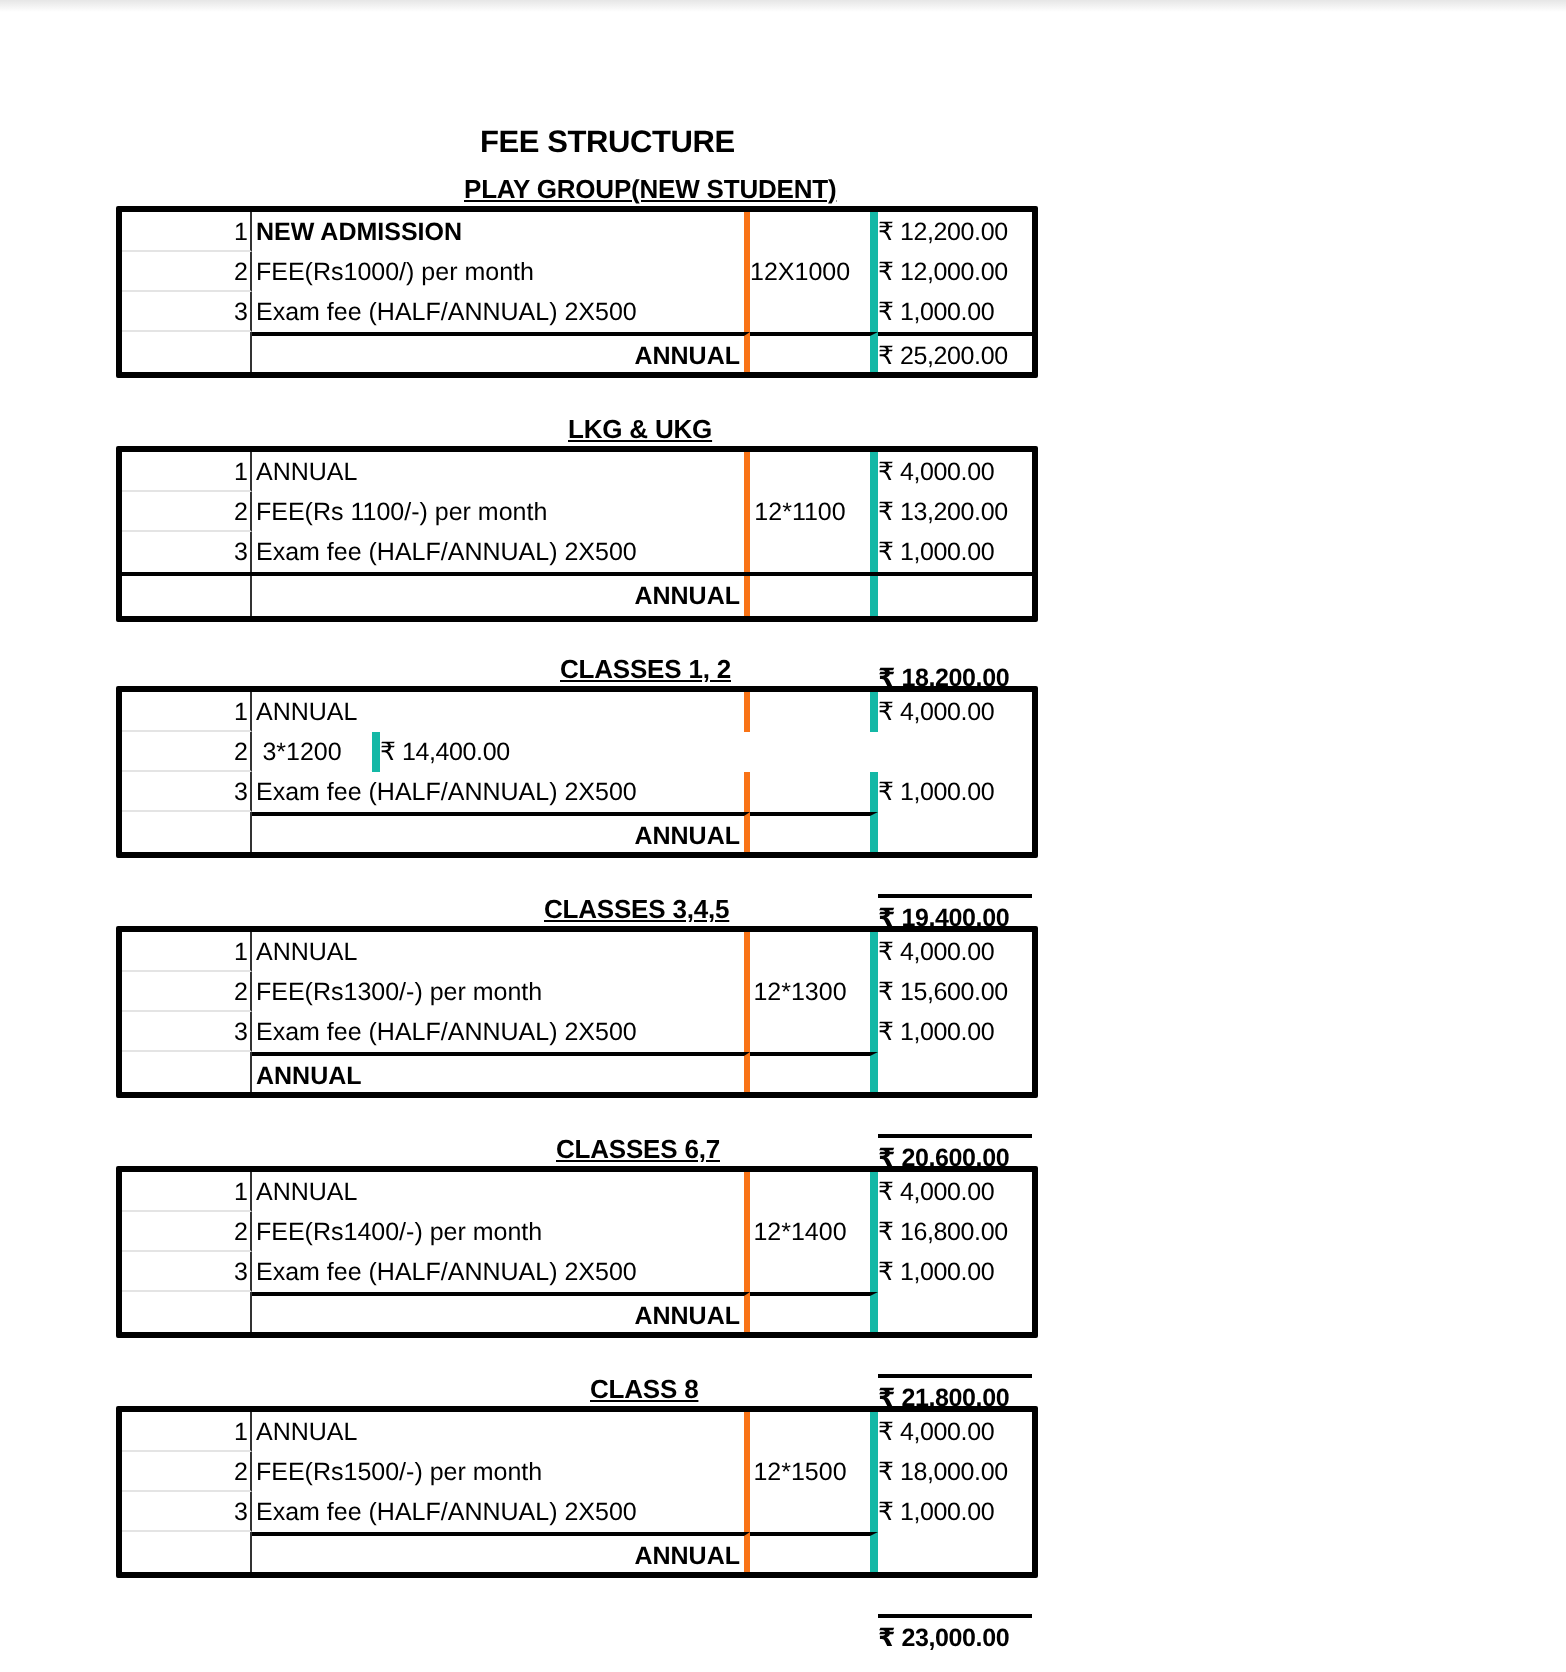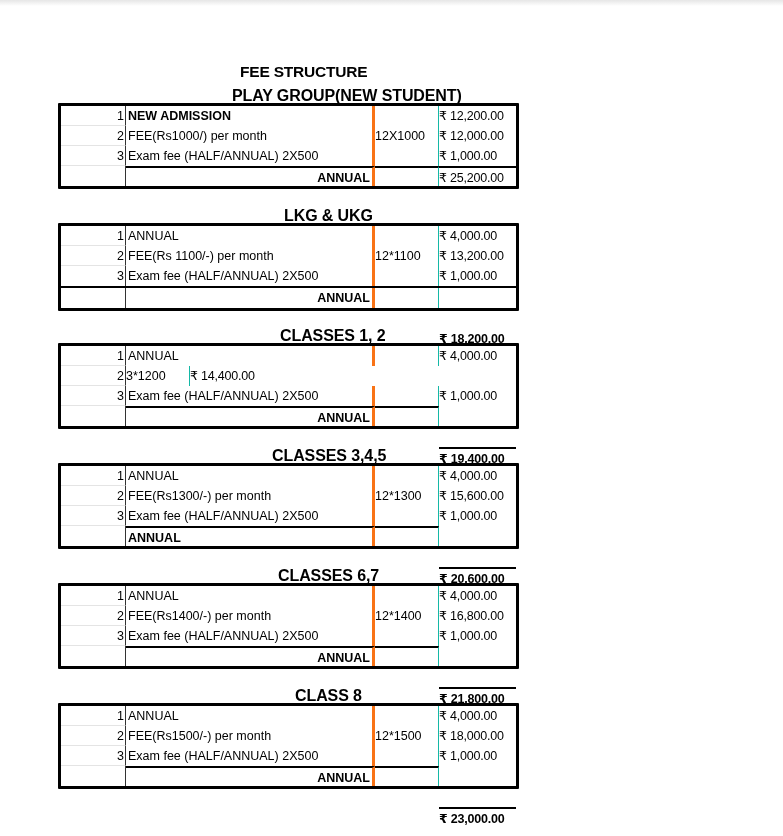--- a/index.html
+++ b/index.html
@@ -25,24 +25,25 @@
     position: absolute;
     left: 240px;
     top: 63px;
     font-size: 15.5px;
     font-weight: bold;
     letter-spacing: -0.2px;
     white-space: nowrap;
   }
   .section-heading {
     position: absolute;
-    font-size: 16px;
+    font-size: 13px;
     font-weight: bold;
     white-space: nowrap;
     letter-spacing: -0.1px;
+    text-decoration: underline;
   }
   .fee-table {
     position: absolute;
     left: 58px;
     width: 461px;
     box-sizing: border-box;
     border: 3px solid #000;
     border-radius: 1px;
   }
   .row {
@@ -65,23 +66,23 @@
     border-right: 1.5px solid #333;
     border-bottom: 1px solid #e4e4e4;
   }
   .c-desc {
     width: 249px;
     padding-left: 2px;
     border-right: 3px solid #f97316;
   }
   .c-mult {
     width: 64px;
-    text-align: left;
+    text-align: center;
     padding-right: 10px;
-    border-right: 1px solid #14b8a6;
+    border-right: 4px solid #14b8a6;
   }
   .c-amt {
     width: 77px;
     text-align: left;
     padding-right: 0px;
     letter-spacing: -0.2px;
   }
   .total-row .c-desc {
     text-align: right;
     padding-right: 2px;

